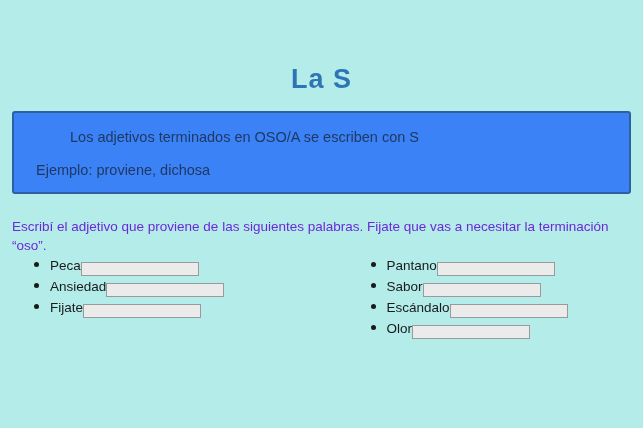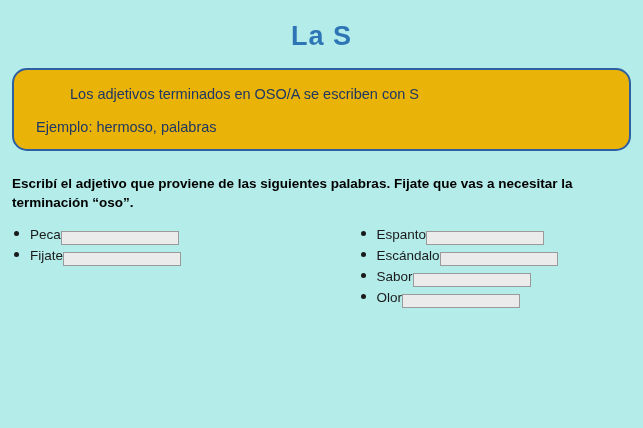--- a/index.html
+++ b/index.html
@@ -21,54 +21,54 @@
     background: #b3ece9;
   }
   .title {
     text-align: center;
     color: #2e75b6;
     font-size: 27px;
     font-weight: bold;
     letter-spacing: 1px;
     padding-top: 22px;
     line-height: 1.1;
+    margin-top: 43px;
   }
   .rule-box {
     margin: 16px 12px 0 12px;
-    background: #eab308;
+    background: #3b82f6;
     border: 2px solid #2e5fa3;
-    border-radius: 15px;
+    border-radius: 3px;
     height: 83px;
     box-sizing: border-box;
     padding: 12px 5px 0 18px;
     color: #1b3f73;
   }
   .rule-line-1 {
     font-size: 14.5px;
     padding-left: 38px;
     padding-top: 4px;
     color: #1f3864;
   }
   .rule-line-2 {
     font-size: 14.5px;
     padding-top: 17px;
     padding-left: 4px;
     color: #1f3864;
   }
   .instructions {
     margin: 23px 12px 0 12px;
     font-size: 13.5px;
-    color: #000000;
+    color: #6d28d9;
     line-height: 1.45;
-    font-weight: bold;
   }
   .columns {
     display: flex;
-    margin-top: 12px;
-    padding-left: 4px;
+    margin-top: 0;
+    padding-left: 24px;
     box-sizing: border-box;
   }
   .col {
     width: 50%;
     box-sizing: border-box;
   }
   .col.right {
     padding-left: 27px;
   }
   ul.items {
@@ -109,56 +109,61 @@
 </style>
 </head>
 <body>
 
 <div class="page">
 
   <div class="title">La S</div>
 
   <div class="rule-box">
     <div class="rule-line-1">Los adjetivos terminados en OSO/A se escriben con S</div>
-    <div class="rule-line-2">Ejemplo: hermoso, palabras</div>
+    <div class="rule-line-2">Ejemplo: proviene, dichosa</div>
   </div>
 
   <div class="instructions">Escribí el adjetivo que proviene de las siguientes palabras. Fijate que vas a necesitar la terminación “oso”.</div>
 
   <div class="columns">
     <div class="col left">
       <ul class="items">
         <li>
           <span class="bullet"></span>
           <span class="word">Peca</span>
           <span class="blank" style="width:118px"></span>
         </li>
         <li>
           <span class="bullet"></span>
+          <span class="word">Ansiedad</span>
+          <span class="blank" style="width:118px"></span>
+        </li>
+        <li>
+          <span class="bullet"></span>
           <span class="word">Fijate</span>
           <span class="blank" style="width:118px"></span>
         </li>
       </ul>
     </div>
 
     <div class="col right">
       <ul class="items">
         <li>
           <span class="bullet"></span>
-          <span class="word">Espanto</span>
+          <span class="word">Pantano</span>
+          <span class="blank" style="width:118px"></span>
+        </li>
+        <li>
+          <span class="bullet"></span>
+          <span class="word">Sabor</span>
           <span class="blank" style="width:118px"></span>
         </li>
         <li>
           <span class="bullet"></span>
           <span class="word">Escándalo</span>
-          <span class="blank" style="width:118px"></span>
-        </li>
-        <li>
-          <span class="bullet"></span>
-          <span class="word">Sabor</span>
           <span class="blank" style="width:118px"></span>
         </li>
         <li>
           <span class="bullet"></span>
           <span class="word">Olor</span>
           <span class="blank" style="width:118px"></span>
         </li>
       </ul>
     </div>
   </div>

